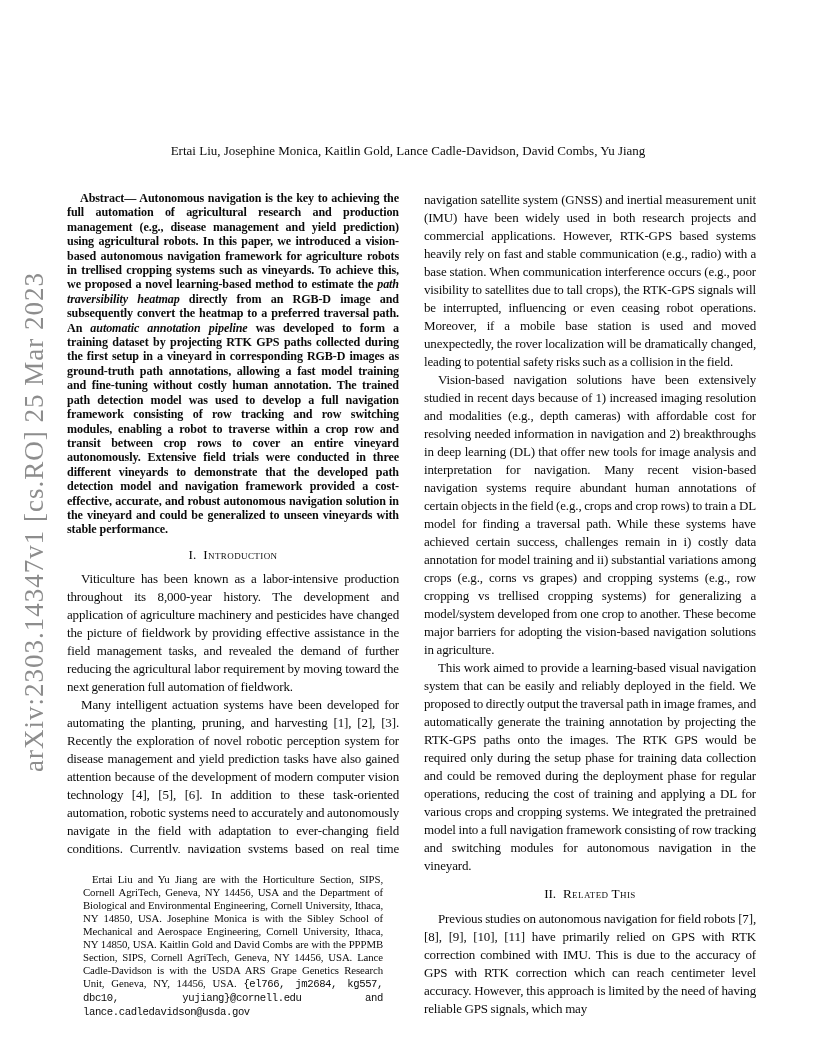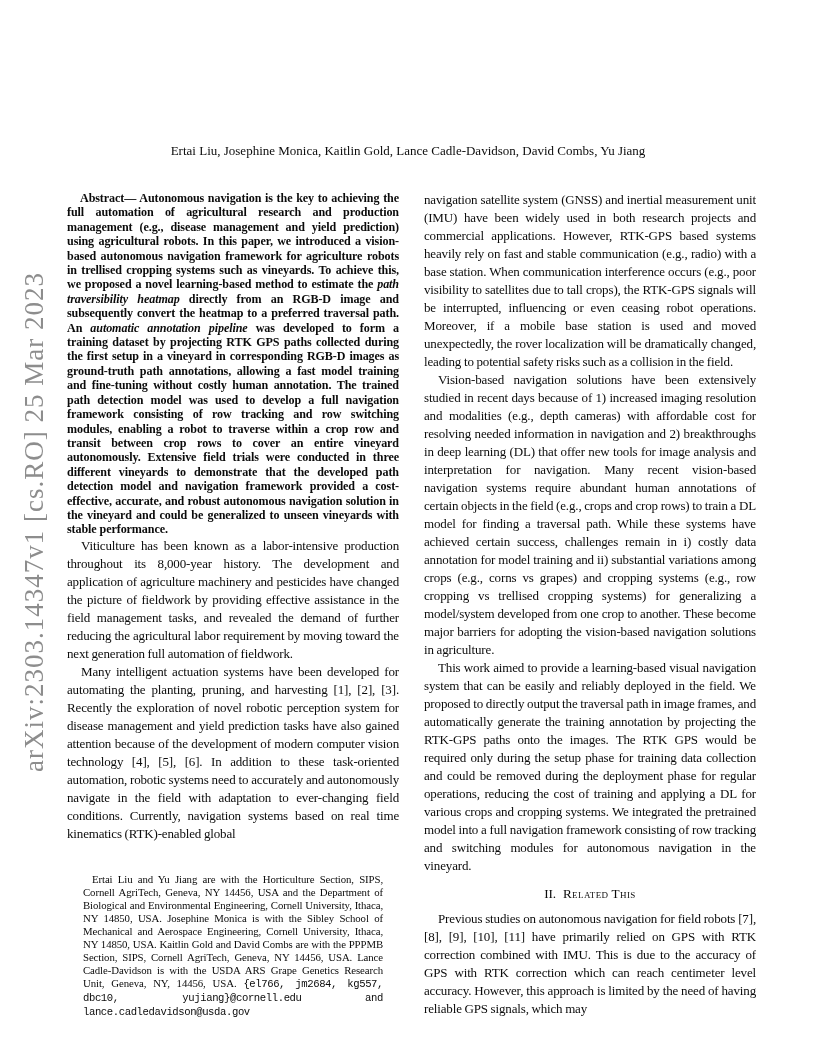--- a/index.html
+++ b/index.html
@@ -104,20 +104,23 @@
   <div class="arxiv-stamp">arXiv:2303.14347v1  [cs.RO]  25 Mar 2023</div>
 
 
   <div class="authors-line">Ertai Liu, Josephine Monica, Kaitlin Gold, Lance Cadle-Davidson, David Combs, Yu Jiang</div>
 
   <div class="col col-left">
     <div class="abstract">
       <p><span class="lead">Abstract</span><span>— Autonomous navigation is the key to achieving the full automation of agricultural research and production management (e.g., disease management and yield prediction) using agricultural robots. In this paper, we introduced a vision-based autonomous navigation framework for agriculture robots in trellised cropping systems such as vineyards. To achieve this, we proposed a novel learning-based method to estimate the </span><span class="it">path traversibility heatmap</span><span> directly from an RGB-D image and subsequently convert the heatmap to a preferred traversal path. An </span><span class="it">automatic annotation pipeline</span><span> was developed to form a training dataset by projecting RTK GPS paths collected during the first setup in a vineyard in corresponding RGB-D images as ground-truth path annotations, allowing a fast model training and fine-tuning without costly human annotation. The trained path detection model was used to develop a full navigation framework consisting of row tracking and row switching modules, enabling a robot to traverse within a crop row and transit between crop rows to cover an entire vineyard autonomously. Extensive field trials were conducted in three different vineyards to demonstrate that the developed path detection model and navigation framework provided a cost-effective, accurate, and robust autonomous navigation solution in the vineyard and could be generalized to unseen vineyards with stable performance.</span></p>
     </div>
 
+    <div class="section-heading">
+      <span class="num">I.</span><span class="sc">Introduction</span>
+    </div>
 
     <div class="body-text">
       <p>Viticulture has been known as a labor-intensive production throughout its 8,000-year history. The development and application of agriculture machinery and pesticides have changed the picture of fieldwork by providing effective assistance in the field management tasks, and revealed the demand of further reducing the agricultural labor requirement by moving toward the next generation full automation of fieldwork.</p>
       <p>Many intelligent actuation systems have been developed for automating the planting, pruning, and harvesting [1], [2], [3]. Recently the exploration of novel robotic perception system for disease management and yield prediction tasks have also gained attention because of the development of modern computer vision technology [4], [5], [6]. In addition to these task-oriented automation, robotic systems need to accurately and autonomously navigate in the field with adaptation to ever-changing field conditions. Currently, navigation systems based on real time kinematics (RTK)-enabled global</p>
     </div>
   </div>
 
   <div class="col col-right body-text">
     <p class="noindent">navigation satellite system (GNSS) and inertial measurement unit (IMU) have been widely used in both research projects and commercial applications. However, RTK-GPS based systems heavily rely on fast and stable communication (e.g., radio) with a base station. When communication interference occurs (e.g., poor visibility to satellites due to tall crops), the RTK-GPS signals will be interrupted, influencing or even ceasing robot operations. Moreover, if a mobile base station is used and moved unexpectedly, the rover localization will be dramatically changed, leading to potential safety risks such as a collision in the field.</p>
     <p>Vision-based navigation solutions have been extensively studied in recent days because of 1) increased imaging resolution and modalities (e.g., depth cameras) with affordable cost for resolving needed information in navigation and 2) breakthroughs in deep learning (DL) that offer new tools for image analysis and interpretation for navigation. Many recent vision-based navigation systems require abundant human annotations of certain objects in the field (e.g., crops and crop rows) to train a DL model for finding a traversal path. While these systems have achieved certain success, challenges remain in i) costly data annotation for model training and ii) substantial variations among crops (e.g., corns vs grapes) and cropping systems (e.g., row cropping vs trellised cropping systems) for generalizing a model/system developed from one crop to another. These become major barriers for adopting the vision-based navigation solutions in agriculture.</p>

